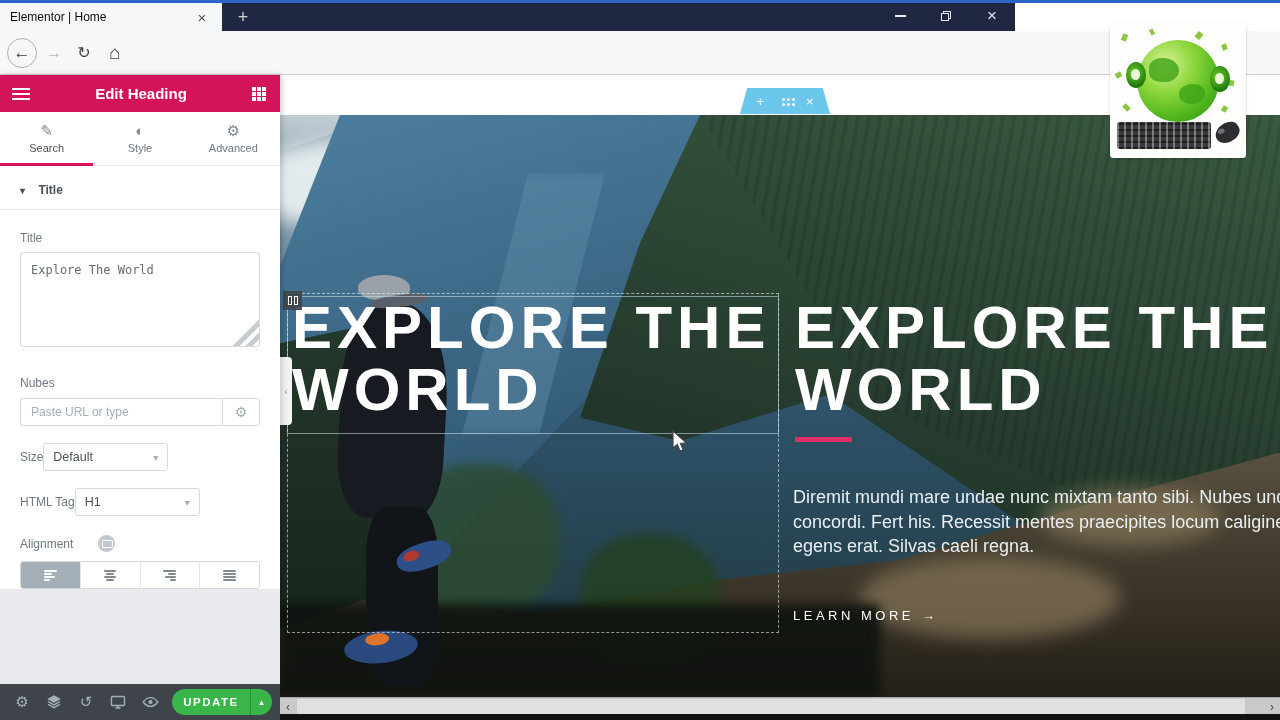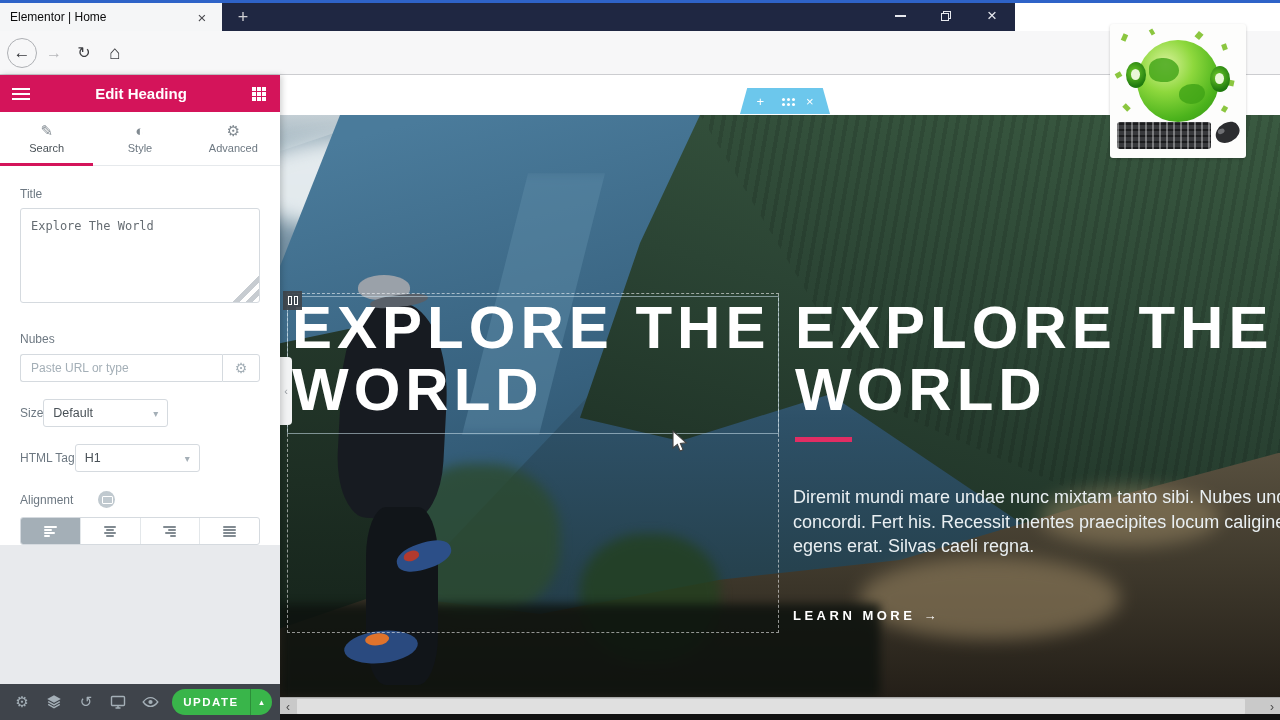--- a/index.html
+++ b/index.html
@@ -155,21 +155,21 @@
   .col-badge { position:absolute; left:3px; top:216px; width:19px; height:19px; background:rgba(63,68,75,.92); z-index:5; display:flex; align-items:center; justify-content:center; gap:2px; }
   .col-badge i { width:4px; height:9px; border:1px solid #fff; display:block; }
   .collapse-tab { position:absolute; left:0; top:282px; width:12px; height:68px; background:#f2f3f4; border-radius:0 4px 4px 0; z-index:5; display:flex; align-items:center; justify-content:center; color:#9a9fa5; font-size:11px; }
 
   
   .hero-heading { position:absolute; width:500px; color:#fff; font-weight:bold; font-size:60px; line-height:62px; letter-spacing:5px; z-index:4; }
   .hh-left { left:12px; top:222px; }
   .hh-right { left:515px; top:222px; width:560px; }
   .pink-divider { position:absolute; left:515px; top:362px; width:57px; height:5px; background:#e12d63; z-index:4; }
   .hero-para { position:absolute; left:513px; top:410px; width:560px; color:#e9eff2; font-size:18px; line-height:24.5px; z-index:4; }
-  .learn-more { position:absolute; left:513px; top:533px; color:#fff; font-size:13px; font-weight:bold; letter-spacing:3.5px; z-index:4; display:flex; gap:8px; align-items:center; }
+  .learn-more { position:absolute; left:513px; top:533px; color:#fff; font-size:13px; font-weight:normal; letter-spacing:3.5px; z-index:4; display:flex; gap:8px; align-items:center; }
 
   
   .cursor { position:absolute; left:392px; top:355px; z-index:8; }
 
   
   .h-scroll { position:absolute; left:0; top:622px; width:1000px; height:17px; background:#c9c9c9; border-top:1px solid #ababab; z-index:6; }
   .h-arrow { position:absolute; top:0; width:16px; height:17px; color:#4a4a4a; font-size:12px; display:flex; align-items:center; justify-content:center; }
   .h-arrow.l { left:0; } .h-arrow.r { right:0; }
   .h-thumb { position:absolute; left:17px; top:1px; width:948px; height:15px; background:#e0e0e0; border-radius:1px; }
   .bottom-strip { position:absolute; left:0; top:639px; width:1000px; height:6px; background:#111; z-index:6; }
@@ -260,20 +260,24 @@
         <span class="ticon">◐</span>
         <span class="tlabel">Style</span>
       </div>
       <div class="ptab">
         <span class="ticon">⚙</span>
         <span class="tlabel">Advanced</span>
       </div>
       <div class="tab-underline"></div>
     </div>
     <div class="panel-body">
+      <div class="section-head">
+        <span class="caret">▾</span>
+        <span>Title</span>
+      </div>
       <div class="controls">
         <div class="ctl-label">Title</div>
         <textarea class="title-area" style="">Explore The World</textarea>
         <div class="ctl-label" style="margin-top:25px">Nubes</div>
         <div class="link-row">
           <input class="link-input" placeholder="Paste URL or type" style="">
           <div class="link-gear">
               <span>⚙</span>
             </div>
         </div>

